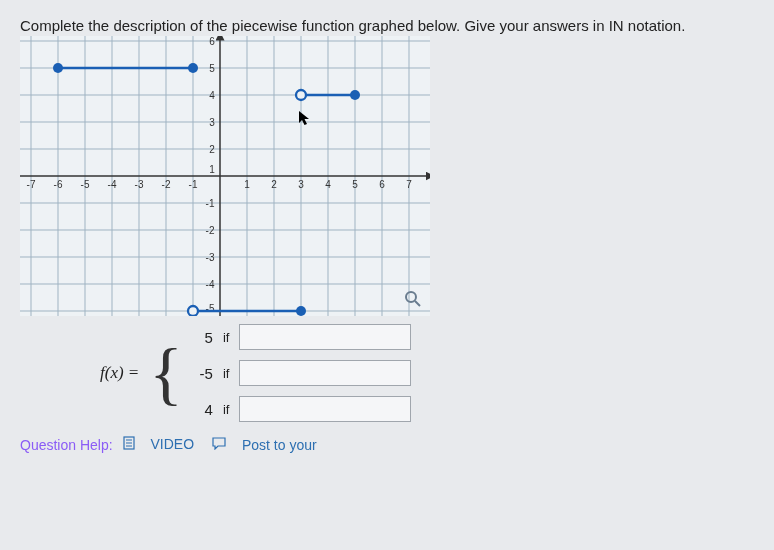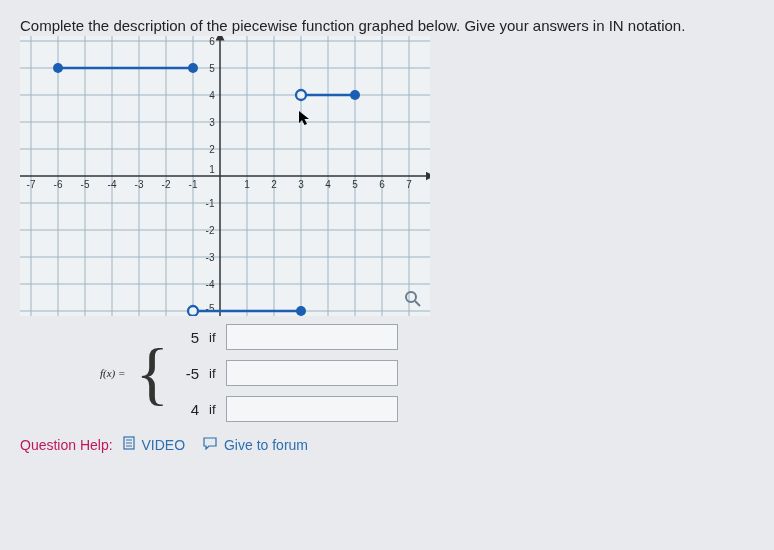--- a/index.html
+++ b/index.html
@@ -3,30 +3,30 @@
   <meta charset="utf-8">
   <style>
     *{box-sizing:border-box;margin:0;padding:0}
     body{font-family:Arial,Helvetica,sans-serif;background:#e8eaed;width:774px;height:550px;padding:16px 20px;color:#222;overflow:hidden}
     .prompt{font-size:15px;line-height:1.35;margin-bottom:0;font-weight:400}
     .graph-wrap{position:relative;width:410px;height:280px;margin-bottom:8px}
     .graph-wrap svg{display:block}
     .mag{position:absolute;right:8px;bottom:8px;color:#6a7d8f}
     .cursor-pt{position:absolute;left:278px;top:74px;color:#000;font-size:15px}
     .func-block{display:flex;align-items:center;margin:6px 0 14px 80px}
-    .func-lhs{font-size:11px;font-style:italic;font-family:"Times New Roman",serif;margin-right:10px}
+    .func-lhs{font-size:17px;font-style:italic;font-family:"Times New Roman",serif;margin-right:10px}
     .brace{font-size:70px;font-family:"Times New Roman",serif;line-height:0.9;margin-right:6px;color:#333}
     .pieces{display:flex;flex-direction:column;gap:10px}
     .piece{display:flex;align-items:center;gap:10px}
     .piece-val{width:24px;text-align:right;font-size:15px}
     .piece-if{font-size:13px}
     .domain-input{width:172px;height:26px;border:1px solid #a0a6ad;background:#f5f6f8;padding:0 6px;font-size:14px}
     .help-row{font-size:14px;color:#2d6fb1;margin-top:6px}
-    .help-label{color:#be185d;margin-right:6px}
-    .help-link{display:inline-flex;align-items:center;gap:7px;margin-right:14px;cursor:pointer}
+    .help-label{color:#8b5cf6;margin-right:6px}
+    .help-link{display:inline-flex;align-items:flex-start;gap:16px;margin-right:14px;cursor:pointer}
     .help-link .ic{display:inline-block}
   </style>
 </head>
 <body>
 
 <p class="prompt">Complete the description of the piecewise function graphed below. Give your answers in IN notation.</p>
 
 <div class="graph-wrap">
   <svg width="410" height="280" viewBox="0 0 410 280">
     <defs>
@@ -155,15 +155,15 @@
         </svg>
     </span>
     <span>VIDEO</span>
   </span>
   <span class="help-link">
     <span class="ic">
       <svg width="14" height="13" viewBox="0 0 14 13">
           <path d="M1,1 h12 v8 h-7 l-3,3 v-3 h-2 Z" fill="none" stroke="#2d6fb1" stroke-width="1.2"></path>
         </svg>
     </span>
-    <span>Give to forum</span>
+    <span>Post to your</span>
   </span>
 </div>
 
 </body></html>

